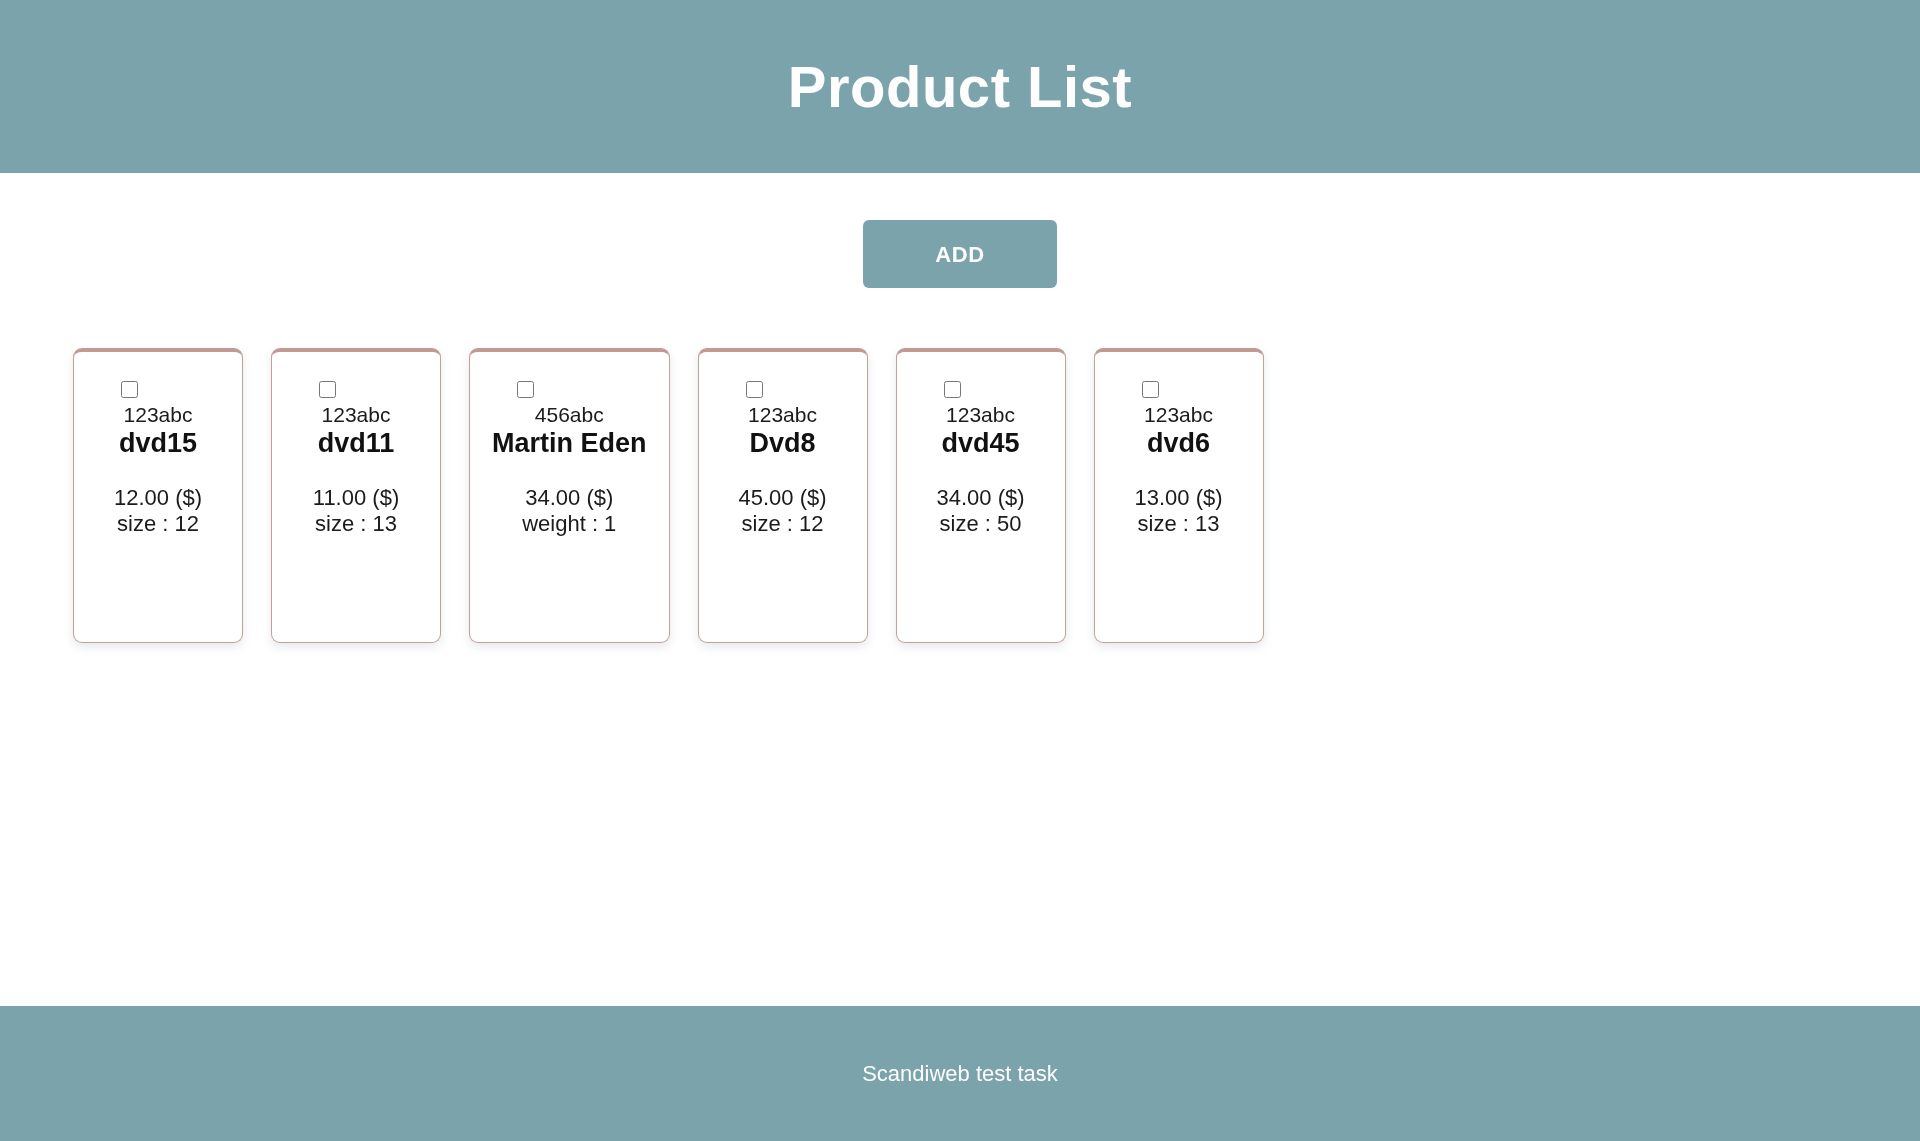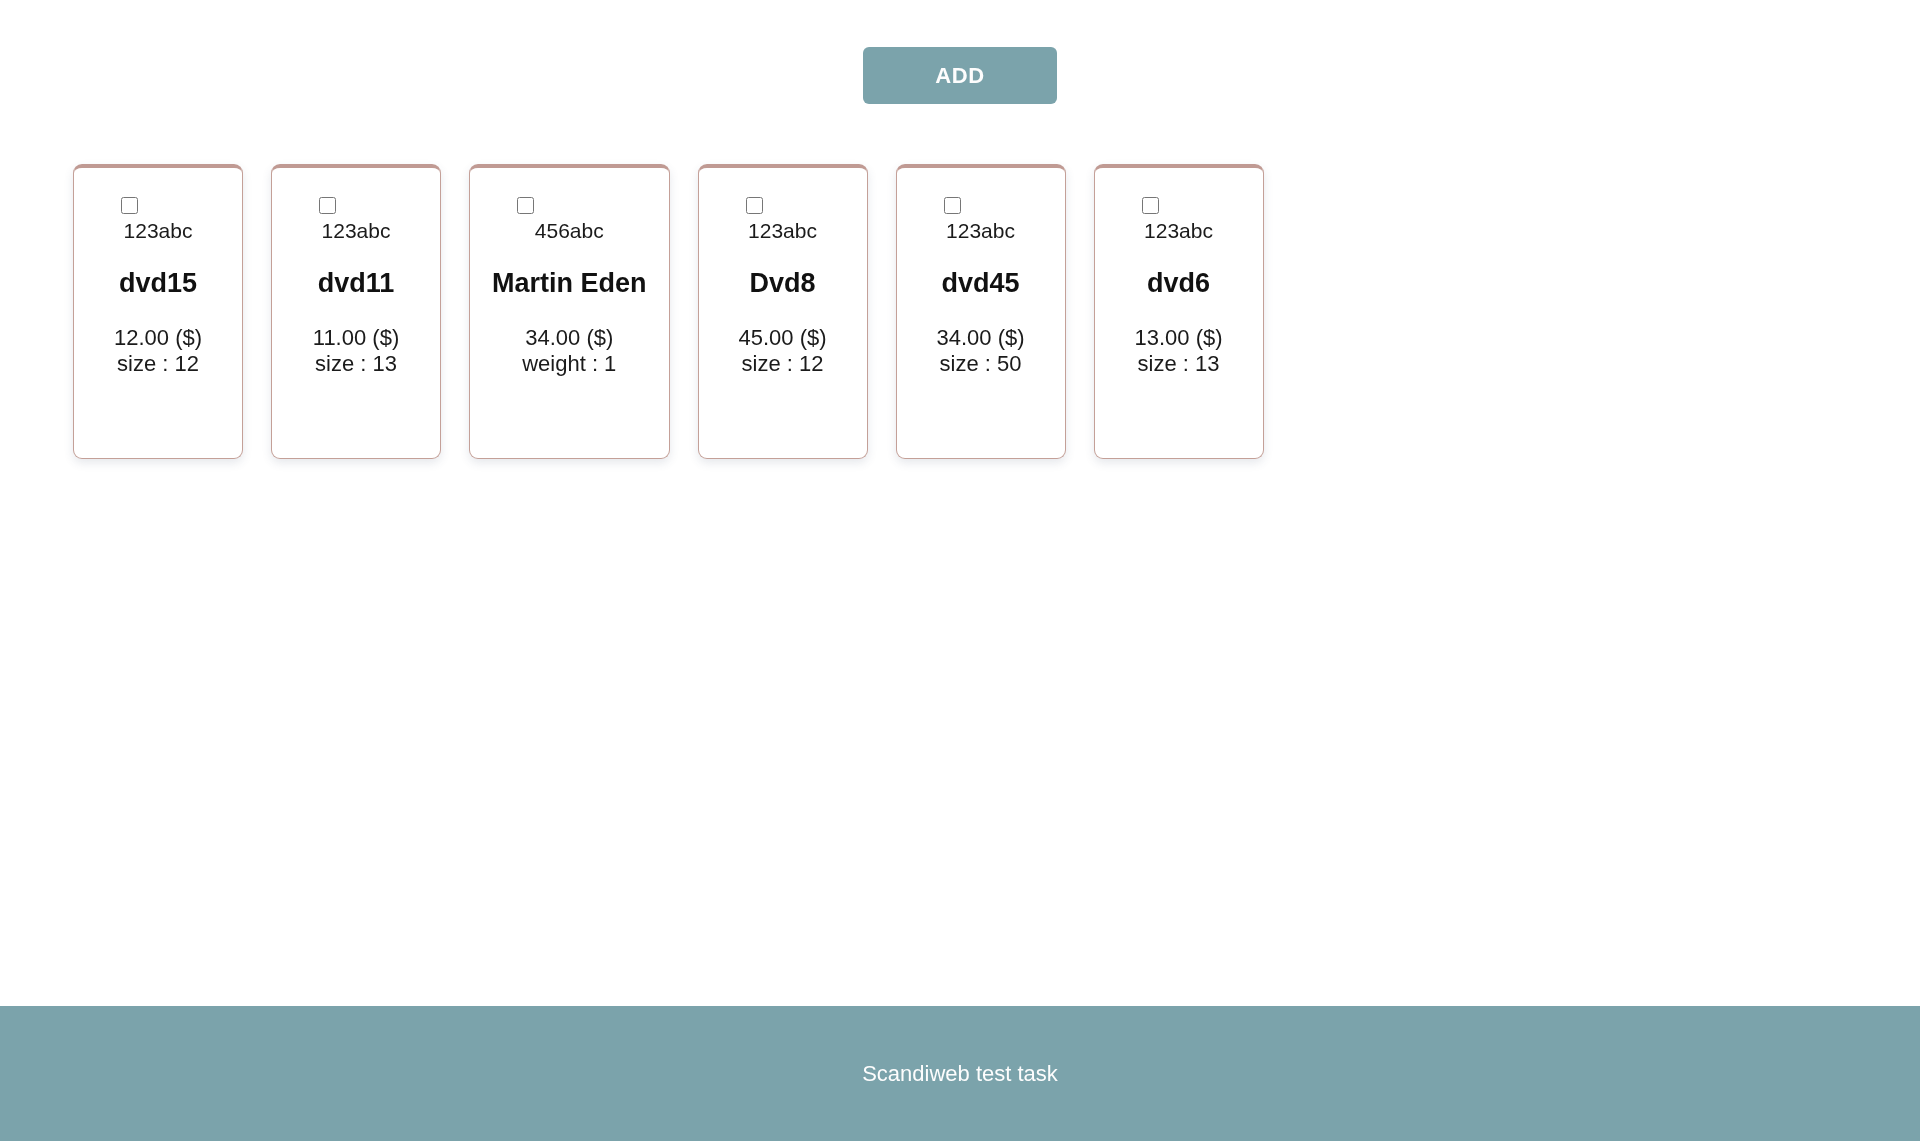--- a/index.html
+++ b/index.html
@@ -56,21 +56,21 @@
 
   .btn {
     background: #7ba3ab;
     color: #fdfdfd;
     border: none;
     border-radius: 6px;
     font-family: "Liberation Sans", sans-serif;
     font-size: 22px;
     font-weight: bold;
     letter-spacing: 0.6px;
-    height: 57px;
+    height: 68px;
     cursor: pointer;
     line-height: 57px;
     text-align: center;
   }
 
   .btn-add { width: 194px; }
   .btn-mass-delete { width: 195px; }
 
   
   .product-grid {
@@ -116,21 +116,20 @@
     text-align: center;
     line-height: 1.25;
     white-space: nowrap;
   }
 
   .card-name {
     font-size: 27px;
     font-weight: bold;
     color: #111111;
     text-align: center;
-    margin-top: 24px;
     white-space: nowrap;
   }
 
   .card-price {
     font-size: 22px;
     color: #1b1b1b;
     text-align: center;
     margin-top: 26px;
     white-space: nowrap;
   }
@@ -156,20 +155,23 @@
     color: #fdfdfd;
     font-size: 22px;
     line-height: 1;
   }
 </style>
 </head>
 <body>
 
 <div class="page">
 
+  <header class="site-header">
+    <h1 class="site-title">Product List</h1>
+  </header>
 
   <main class="main">
 
     <div class="toolbar">
       <button class="btn btn-add">ADD</button>
     </div>
 
     <div class="product-grid" id="product-grid">
         <div class="product-card">
     <div class="card-checkbox-row">

